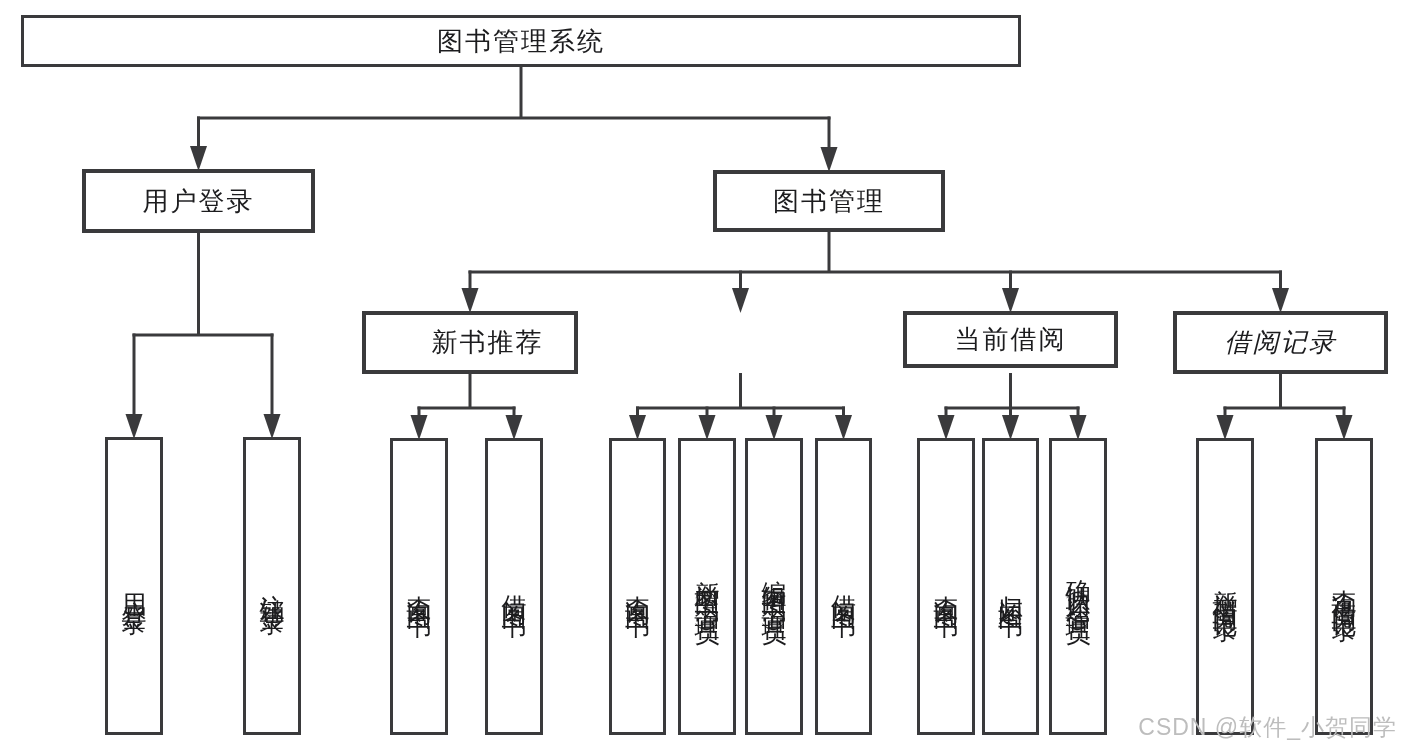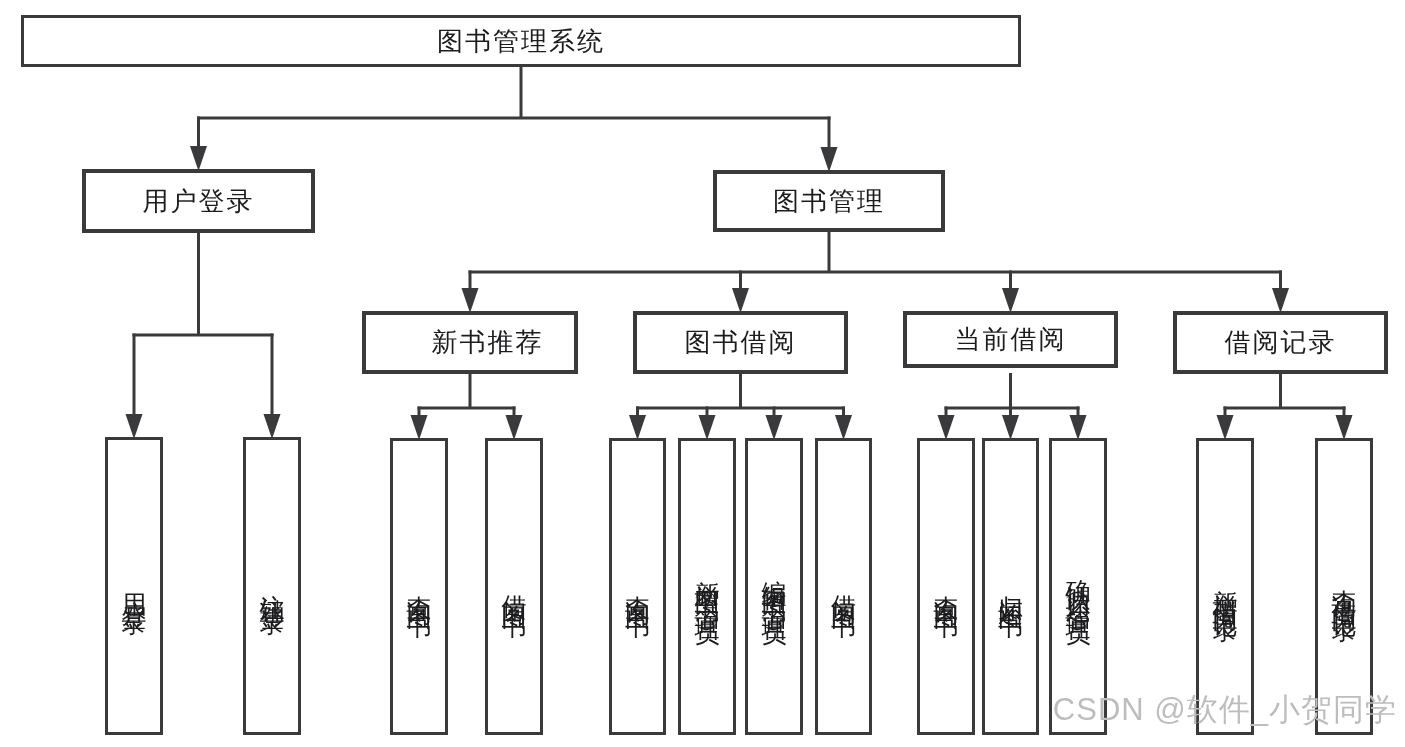--- a/index.html
+++ b/index.html
@@ -42,23 +42,23 @@
   .node.v span {
     writing-mode: vertical-rl;
     text-orientation: mixed;
     font-size: 25px;
     letter-spacing: 6px;
     line-height: 1.0;
   }
   #watermark {
     position: absolute;
     right: 8px;
-    bottom: 16px;
+    bottom: 4px;
     z-index: 3;
-    font-size: 31px;
+    font-size: 23px;
     letter-spacing: 1px;
     color: #bdbdbd;
     white-space: nowrap;
     margin-top: 12px;
   }
 </style>
 </head>
 <body>
 
 <div id="canvas">
@@ -123,27 +123,24 @@
     </div>
     <div class="node h" style="left: 82px; top: 169px; width: 233px; height: 64px;">
       <span>用户登录</span>
     </div>
     <div class="node h" style="left: 713px; top: 170px; width: 232px; height: 62px;">
       <span>图书管理</span>
     </div>
     <div class="node h" style="left: 362px; top: 311px; width: 216px; height: 63px; padding-left: 35px;">
       <span>新书推荐</span>
     </div>
-    <div class="node h" style="left: 633px; top: 311px; width: 215px; height: 63px;">
-      <span>图书借阅</span>
-    </div>
     <div class="node h" style="left: 903px; top: 311px; width: 215px; height: 57px;">
       <span>当前借阅</span>
     </div>
-    <div class="node h" style="left: 1173px; top: 311px; width: 215px; height: 63px;">
+    <div class="node h" style="left: 1173px; top: 311px; width: 215px; height: 63px; font-style: italic;">
       <span>借阅记录</span>
     </div>
     <div class="node v" style="left: 105px; top: 437px; width: 58px; height: 298px;">
       <span>用户登录</span>
     </div>
     <div class="node v" style="left: 243px; top: 437px; width: 58px; height: 298px;">
       <span>注销登录</span>
     </div>
     <div class="node v" style="left: 390px; top: 438px; width: 58px; height: 297px;">
       <span>查询图书</span>

